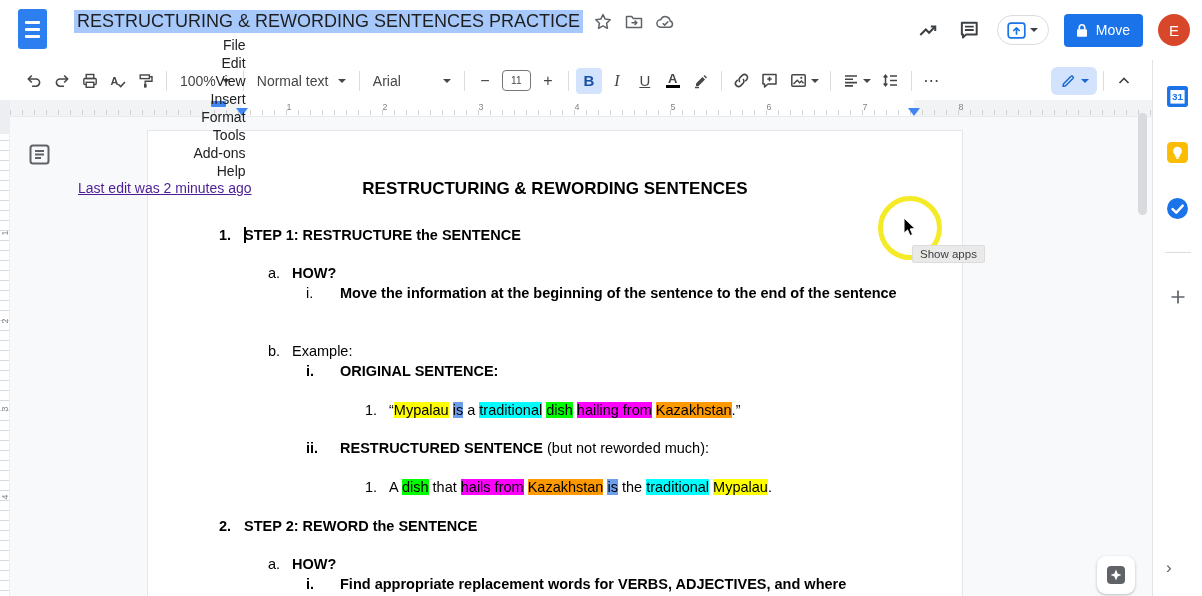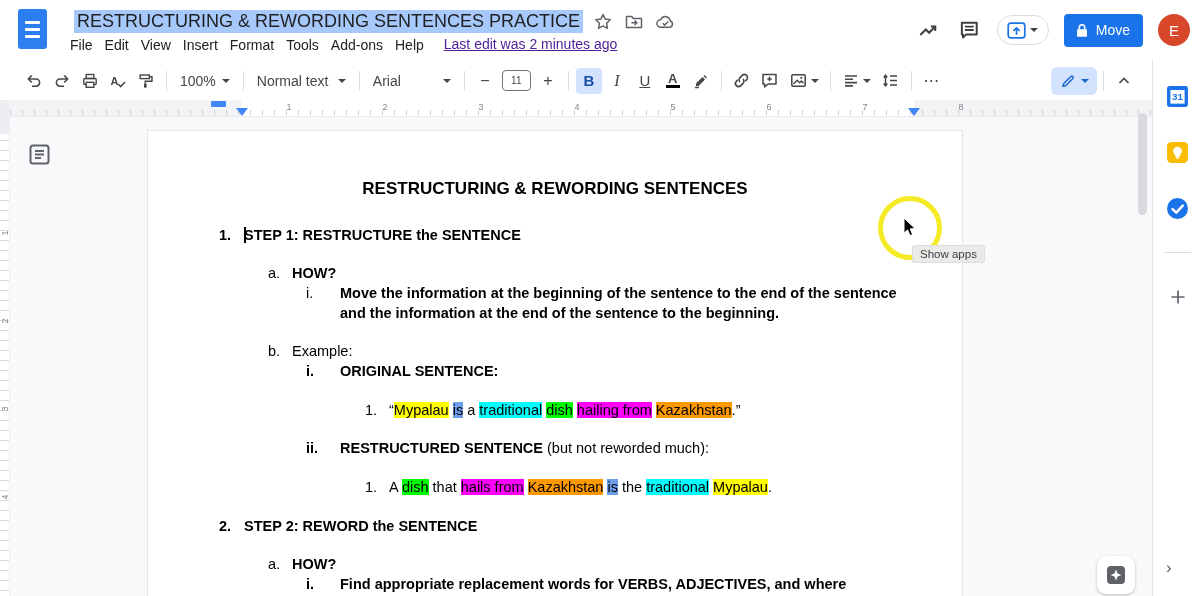--- a/index.html
+++ b/index.html
@@ -12,21 +12,21 @@
   svg { display:block; }
 
   
   .header { position:absolute; left:0; top:0; width:1202px; height:60px; background:#fff; z-index:5; }
   .docs-logo { position:absolute; left:18px; top:9px; width:29px; height:40px;
     background:#2d7ff0; border-radius:3px; }
   .docs-logo .bar { position:absolute; left:7px; height:3px; width:15px; background:#fff; border-radius:1px; }
   .title-row { position:absolute; left:74px; top:7px; height:26px; display:flex; align-items:flex-end; gap:9px; }
   .doc-title { font-size:18px; font-weight:500; color:#1f1f1f; background:#a6c8fa; padding:1px 3px; white-space:nowrap; }
   .title-action { width:22px; height:22px; display:flex; align-items:center; justify-content:center; color:#5f6368; }
-  .menu-row { position:absolute; left:64px; top:36px; height:20px; display:flex; align-items:flex-start; }
+  .menu-row { position:absolute; left:64px; top:36px; height:20px; display:flex; align-items:flex-end;flex-direction:column; }
   .menu-item { font-size:14px; color:#202124; padding:1px 6px; border-radius:3px; cursor:default; }
   .last-edit { font-size:14px; color:#4c1d95; text-decoration:underline; margin-left:14px; white-space:nowrap; }
   .header-right { position:absolute; right:12px; top:0; height:60px; display:flex; align-items:center; gap:15px; }
   .hbtn { width:26px; height:26px; display:flex; align-items:center; justify-content:center; }
   .present-btn { width:52px; height:30px; border:1px solid #dadce0; border-radius:15px;
     display:flex; align-items:center; justify-content:center; gap:4px; background:#fff; }
   .share-btn { height:33px; padding:0 13px 0 11px; background:#1a73e8; border-radius:4px;
     display:flex; align-items:center; gap:7px; color:#fff; font-size:14px; font-weight:500; }
   .avatar { width:32px; height:32px; border-radius:50%; background:#d9472b; color:#fff;
     display:flex; align-items:center; justify-content:center; font-size:15px; font-weight:500; }
@@ -347,21 +347,20 @@
         <div class="para" style="top: 132px;">
           <span class="marker" style="left: 120px;">a.</span>
           <div style="margin-left: 144px;">
             <div class="pline"><span style="font-weight: 700;">HOW?</span></div>
           </div>
         </div>
         <div class="para" style="top: 152px;">
           <span class="marker" style="left: 158px;">i.</span>
           <div style="margin-left: 192px;">
             <div class="pline"><span style="font-weight: 700;">Move the information at the beginning of the sentence to the end of the sentence</span></div>
-            <div class="pline"><span style="font-weight: 700;">and the information at the end of the sentence to the beginning.</span></div>
           </div>
         </div>
         <div class="para" style="top: 210px;">
           <span class="marker" style="left: 120px;">b.</span>
           <div style="margin-left: 144px;">
             <div class="pline"><span>Example:</span></div>
           </div>
         </div>
         <div class="para" style="top: 230px;">
           <span class="marker" style="left: 158px; font-weight: 700;">i.</span>

